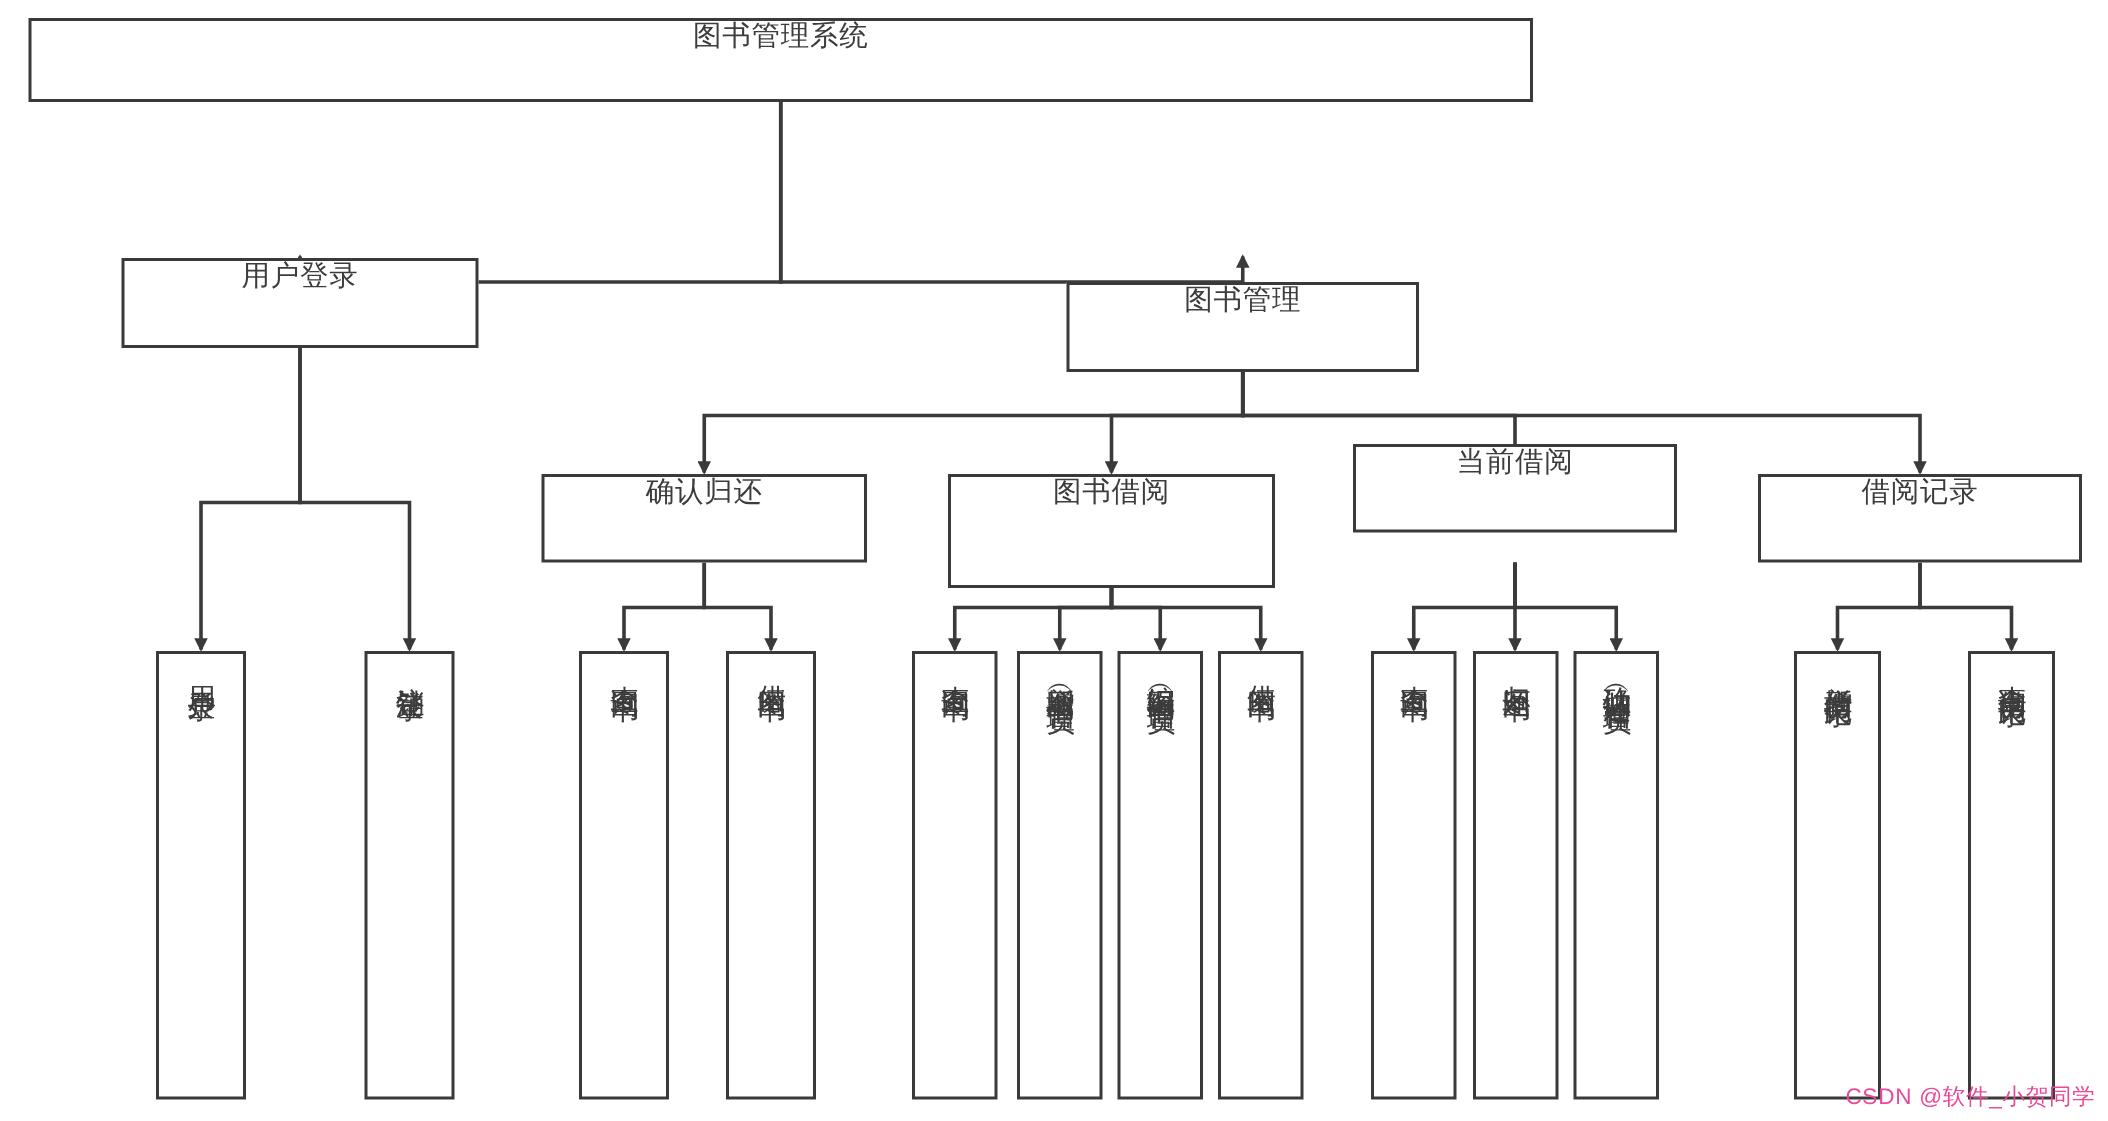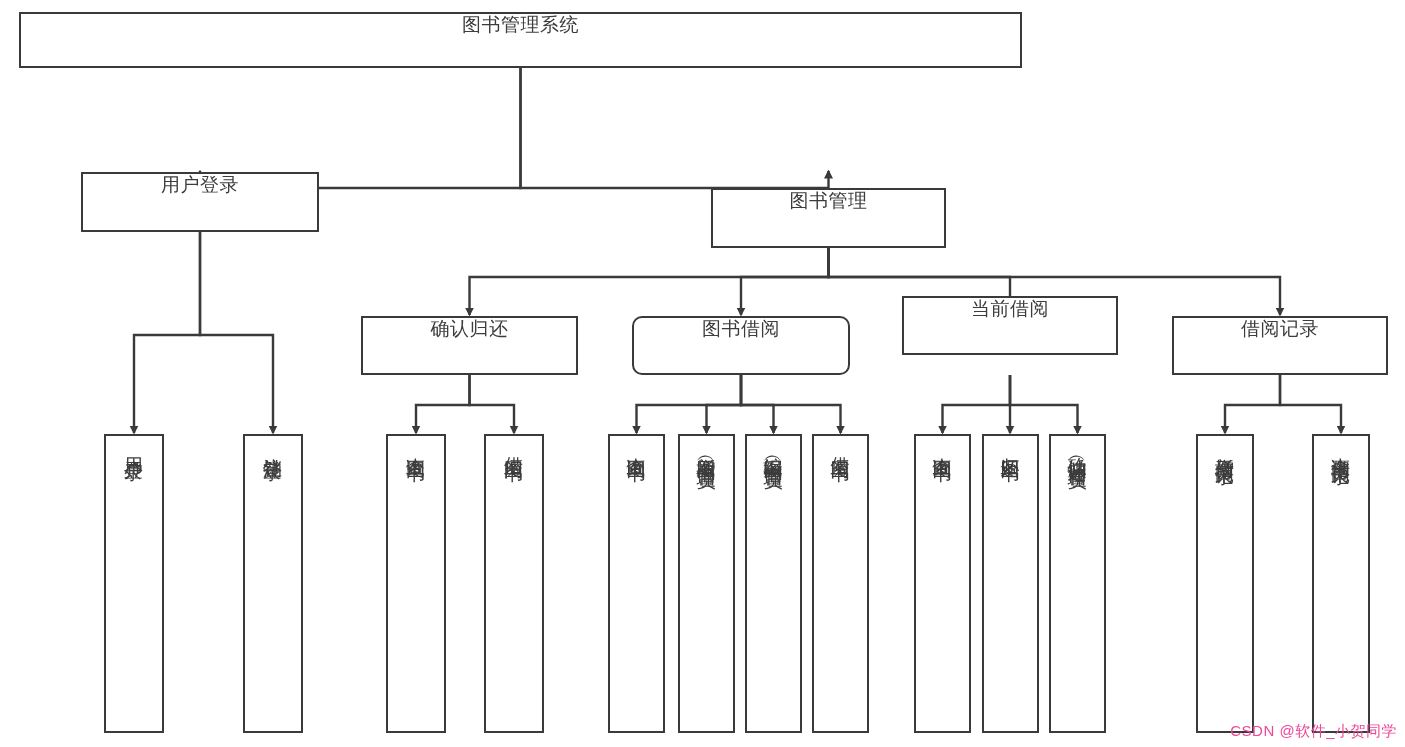--- a/index.html
+++ b/index.html
@@ -106,21 +106,21 @@
       </div>
       <div class="node-box horizontal" style="left: 81px; top: 172px; width: 238px; height: 60px;">
         <span class="node-label">用户登录</span>
       </div>
       <div class="node-box horizontal" style="left: 711px; top: 188px; width: 235px; height: 60px;">
         <span class="node-label">图书管理</span>
       </div>
       <div class="node-box horizontal" style="left: 361px; top: 316px; width: 217px; height: 59px;">
         <span class="node-label">确认归还</span>
       </div>
-      <div class="node-box horizontal" style="left: 632px; top: 316px; width: 218px; height: 59px; border-radius: 10px;">
+      <div class="node-box horizontal" style="left: 632px; top: 316px; width: 218px; height: 76px;">
         <span class="node-label">图书借阅</span>
       </div>
       <div class="node-box horizontal" style="left: 902px; top: 296px; width: 216px; height: 59px;">
         <span class="node-label">当前借阅</span>
       </div>
       <div class="node-box horizontal" style="left: 1172px; top: 316px; width: 216px; height: 59px;">
         <span class="node-label">借阅记录</span>
       </div>
       <div class="node-box vertical" style="left: 104px; top: 434px; width: 60px; height: 299px;">
         <span class="node-label">用户登录</span>

